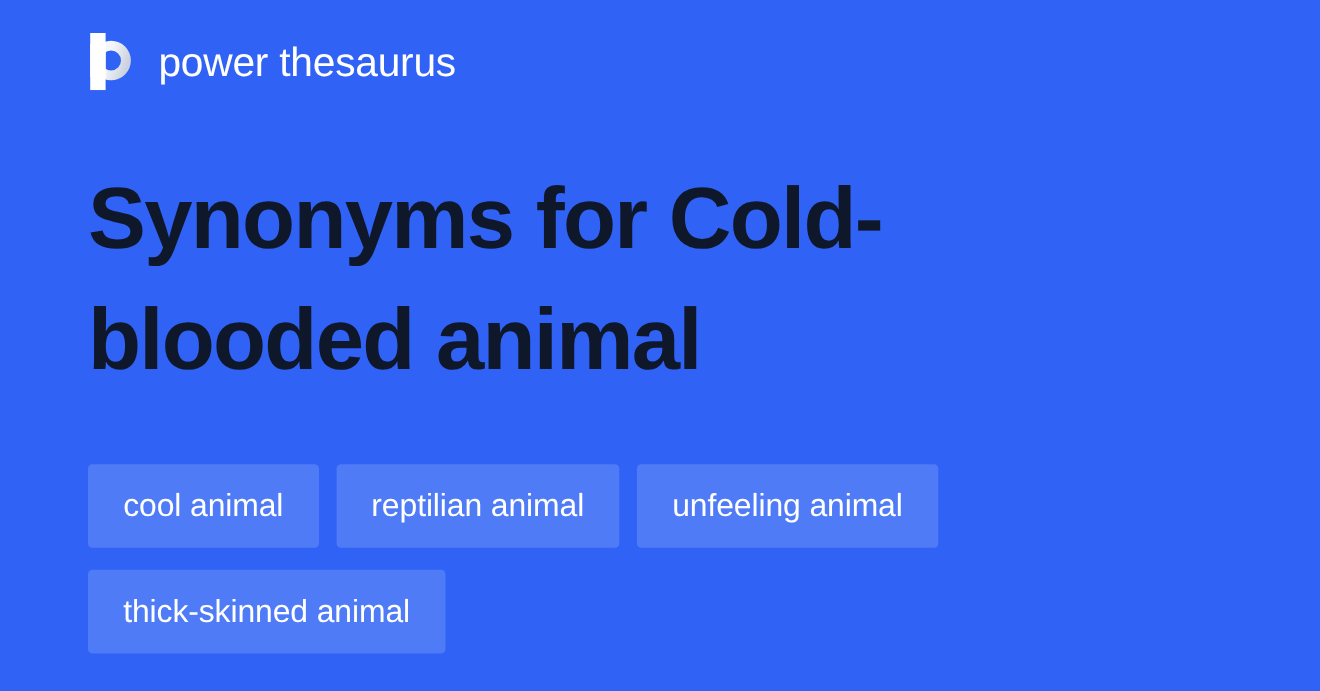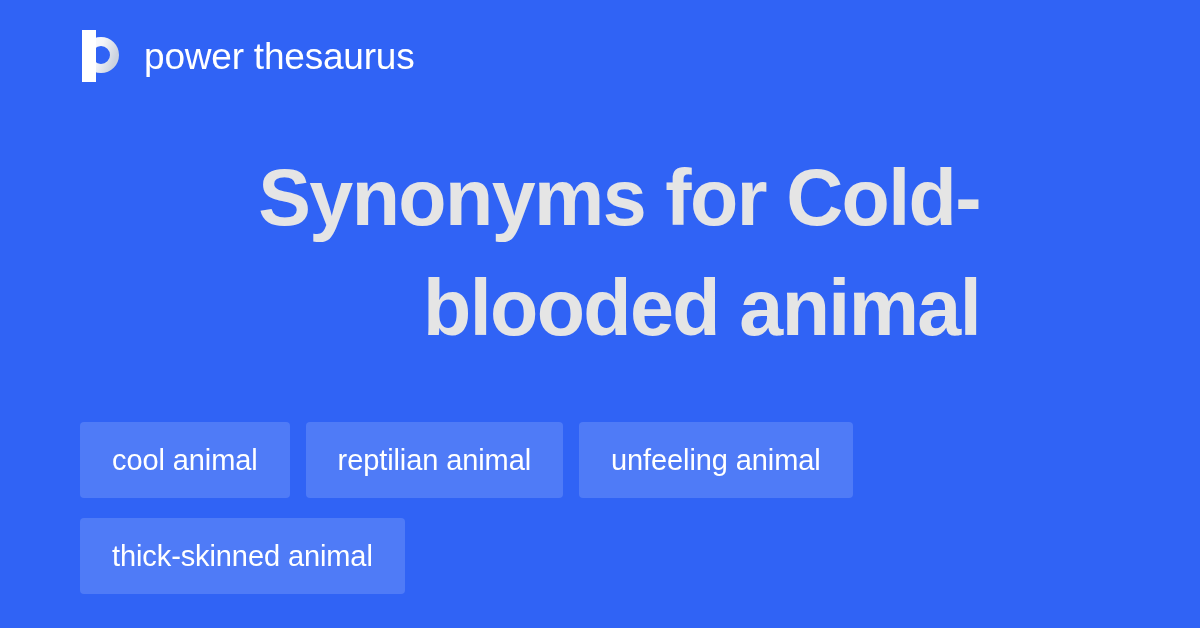--- a/index.html
+++ b/index.html
@@ -14,21 +14,20 @@
     background: #3063F5;
     font-family: "Liberation Sans", sans-serif;
     -webkit-font-smoothing: antialiased;
   }
 
   .card {
     position: relative;
     width: 1200px;
     height: 628px;
     background: #3063F5;
-    text-align: right;
   }
 
   
   .brand {
     position: absolute;
     left: 80px;
     top: 28px;
     display: flex;
     align-items: center;
     gap: 18px;
@@ -50,21 +49,21 @@
     line-height: 1;
     white-space: nowrap;
   }
 
   
   .headline {
     position: absolute;
     left: 80px;
     top: 143px;
     width: 900px;
-    color: #e5e5e5;
+    color: #0f172a;
     font-size: 79px;
     font-weight: 700;
     line-height: 110px;
     letter-spacing: -1.6px;
   }
 
   
   .chips {
     position: absolute;
     left: 80px;

